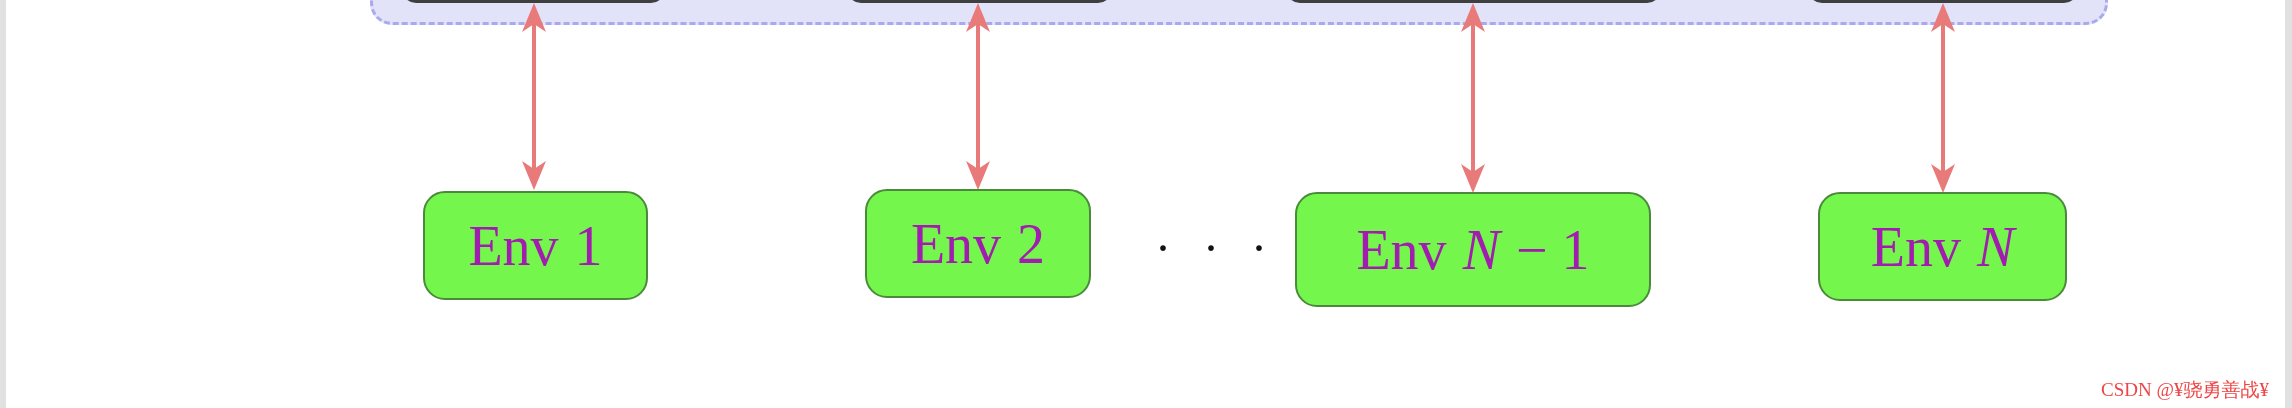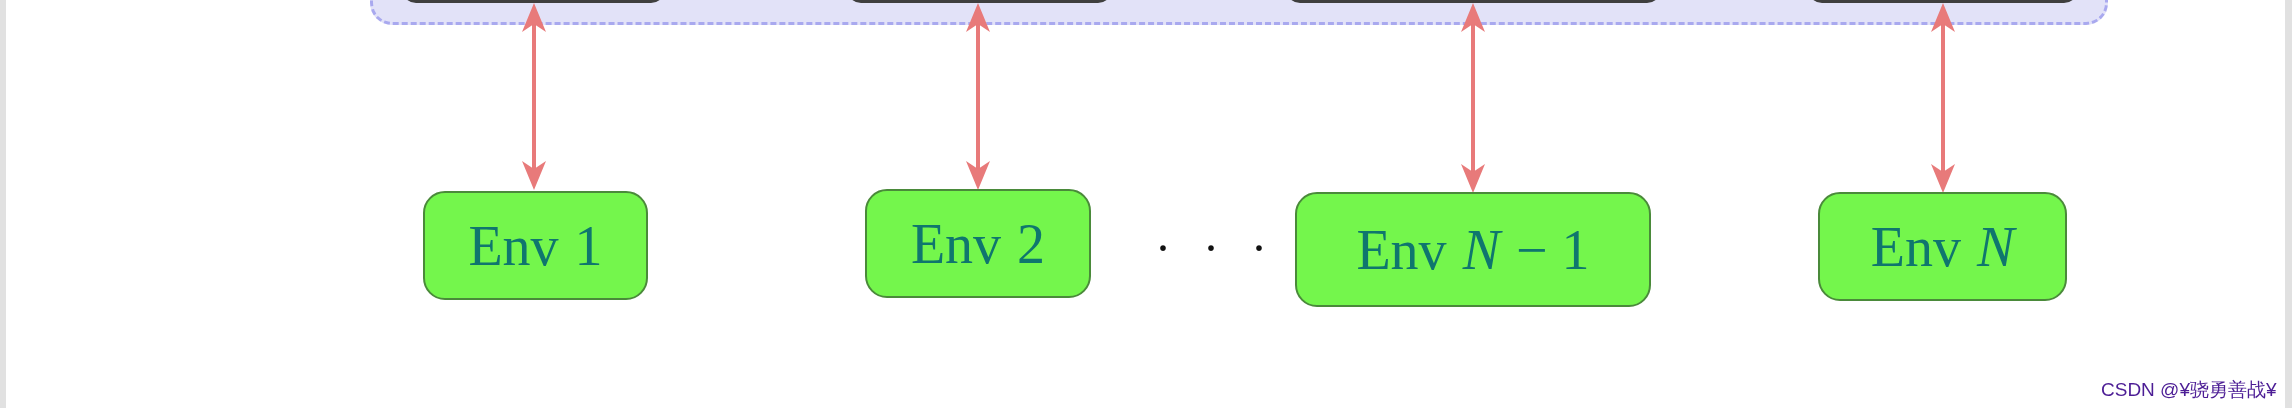--- a/index.html
+++ b/index.html
@@ -26,33 +26,33 @@
     box-sizing: border-box;
   }
   svg.arrows { position: absolute; left: 0; top: 0; }
   .env-box {
     position: absolute;
     background: #74f64c;
     border: 2px solid #4a8a3a;
     border-radius: 22px;
     box-sizing: border-box;
     display: flex; align-items: center; justify-content: center;
-    font-size: 56px; color: #0f766e;
+    font-size: 56px; color: #a21caf;
     white-space: nowrap;
   }
   .env-box .math { font-style: italic; }
   .env-box .sp { display: inline-block; width: 16px; }
   .ellipsis {
     position: absolute; left: 1155px; top: 220px;
     font-size: 48px; letter-spacing: 10px; color: #111;
   }
   .watermark {
     position: absolute; left: 2101px; top: 377px;
-    font-family: Liberation Sans, sans-serif;
-    font-size: 19px; color: #4c1d95;
+    font-family: Liberation Serif, serif;
+    font-size: 19px; color: #ef4444;
   }
 </style>
 </head>
 <body>
 
 <div class="edge-left"></div>
 <div class="edge-right"></div>
 
 <div class="group-region"></div>
 

